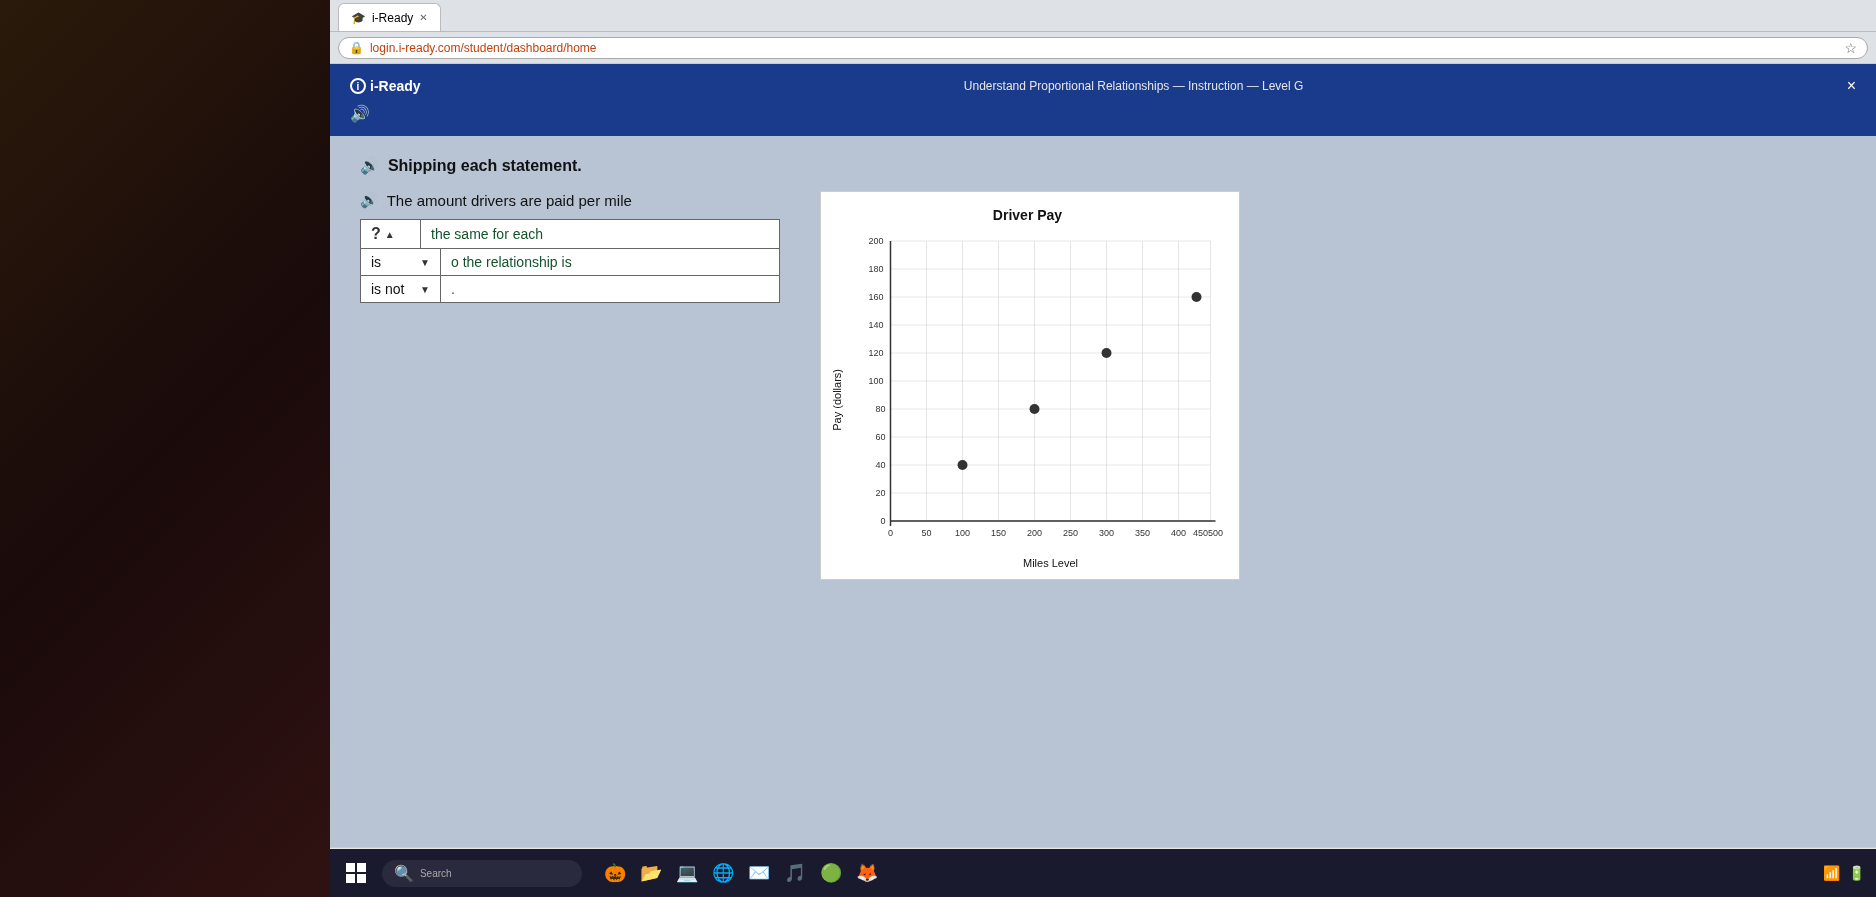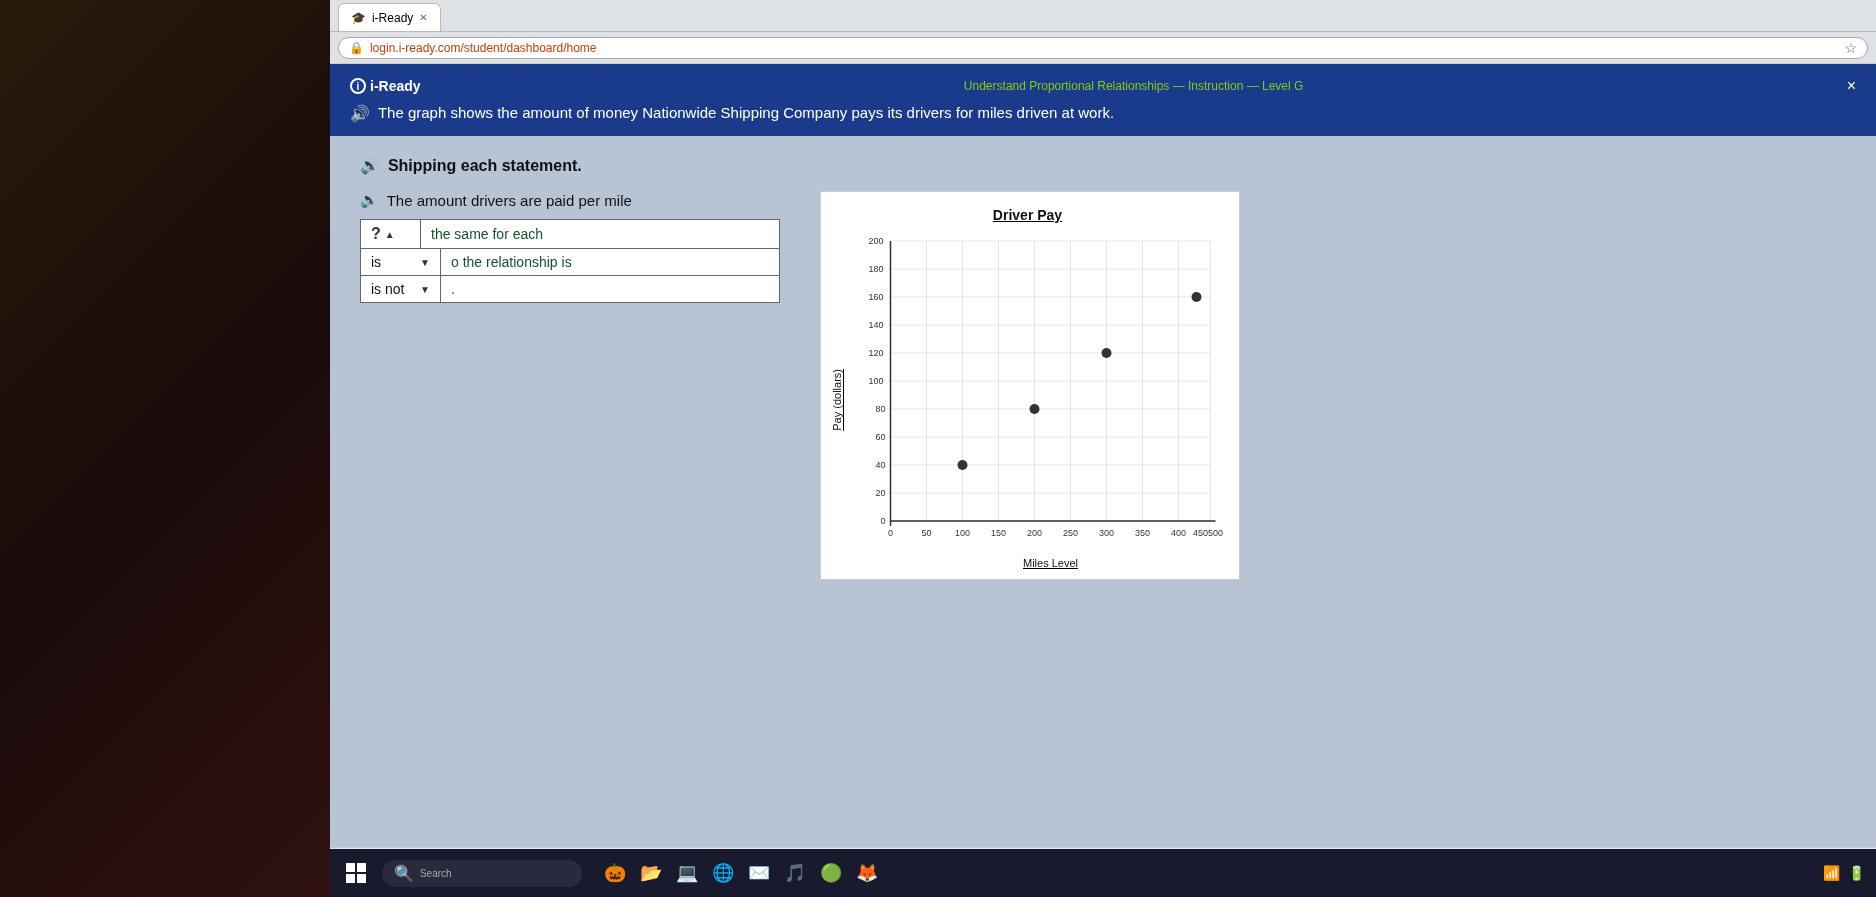--- a/index.html
+++ b/index.html
@@ -142,21 +142,21 @@
       width: 16px;
       height: 16px;
       border: 2px solid white;
       border-radius: 50%;
       font-size: 10px;
       font-weight: bold;
     }
 
     .lesson-title {
       font-size: 12px;
-      color: #84cc16;
+      color: #e5e5e5;
       text-align: center;
       flex: 1;
     }
 
     .close-btn {
       color: white;
       font-size: 16px;
       cursor: pointer;
     }
 
@@ -277,21 +277,20 @@
     }
 
     
     .graph-container {
       background: white;
       border: 1px solid #ccc;
       padding: 15px 15px 10px 10px;
       flex: 1;
       max-width: 420px;
       min-width: 380px;
-      text-decoration: underline;
     }
 
     .graph-title {
       text-align: center;
       font-size: 14px;
       font-weight: bold;
       color: #111;
       margin-bottom: 8px;
     }
 
@@ -493,21 +492,20 @@
       <div class="iready-header-top">
         <div class="iready-logo">
           <span class="i-circle">i</span>
           <span>i-Ready</span>
         </div>
         <div class="lesson-title">Understand Proportional Relationships — Instruction — Level G</div>
         <span class="close-btn">×</span>
       </div>
       <div class="header-instruction">
         <span class="speaker-icon">🔊</span>
-        <span>The graph shows the amount of money Nationwide Shipping Company pays its drivers for miles driven at work.</span>
       </div>
     </div>
 
     <div class="question-area">
 
       <div class="complete-statement">
         <span>🔊</span>
         <span>Shipping each statement.</span>
       </div>
 

